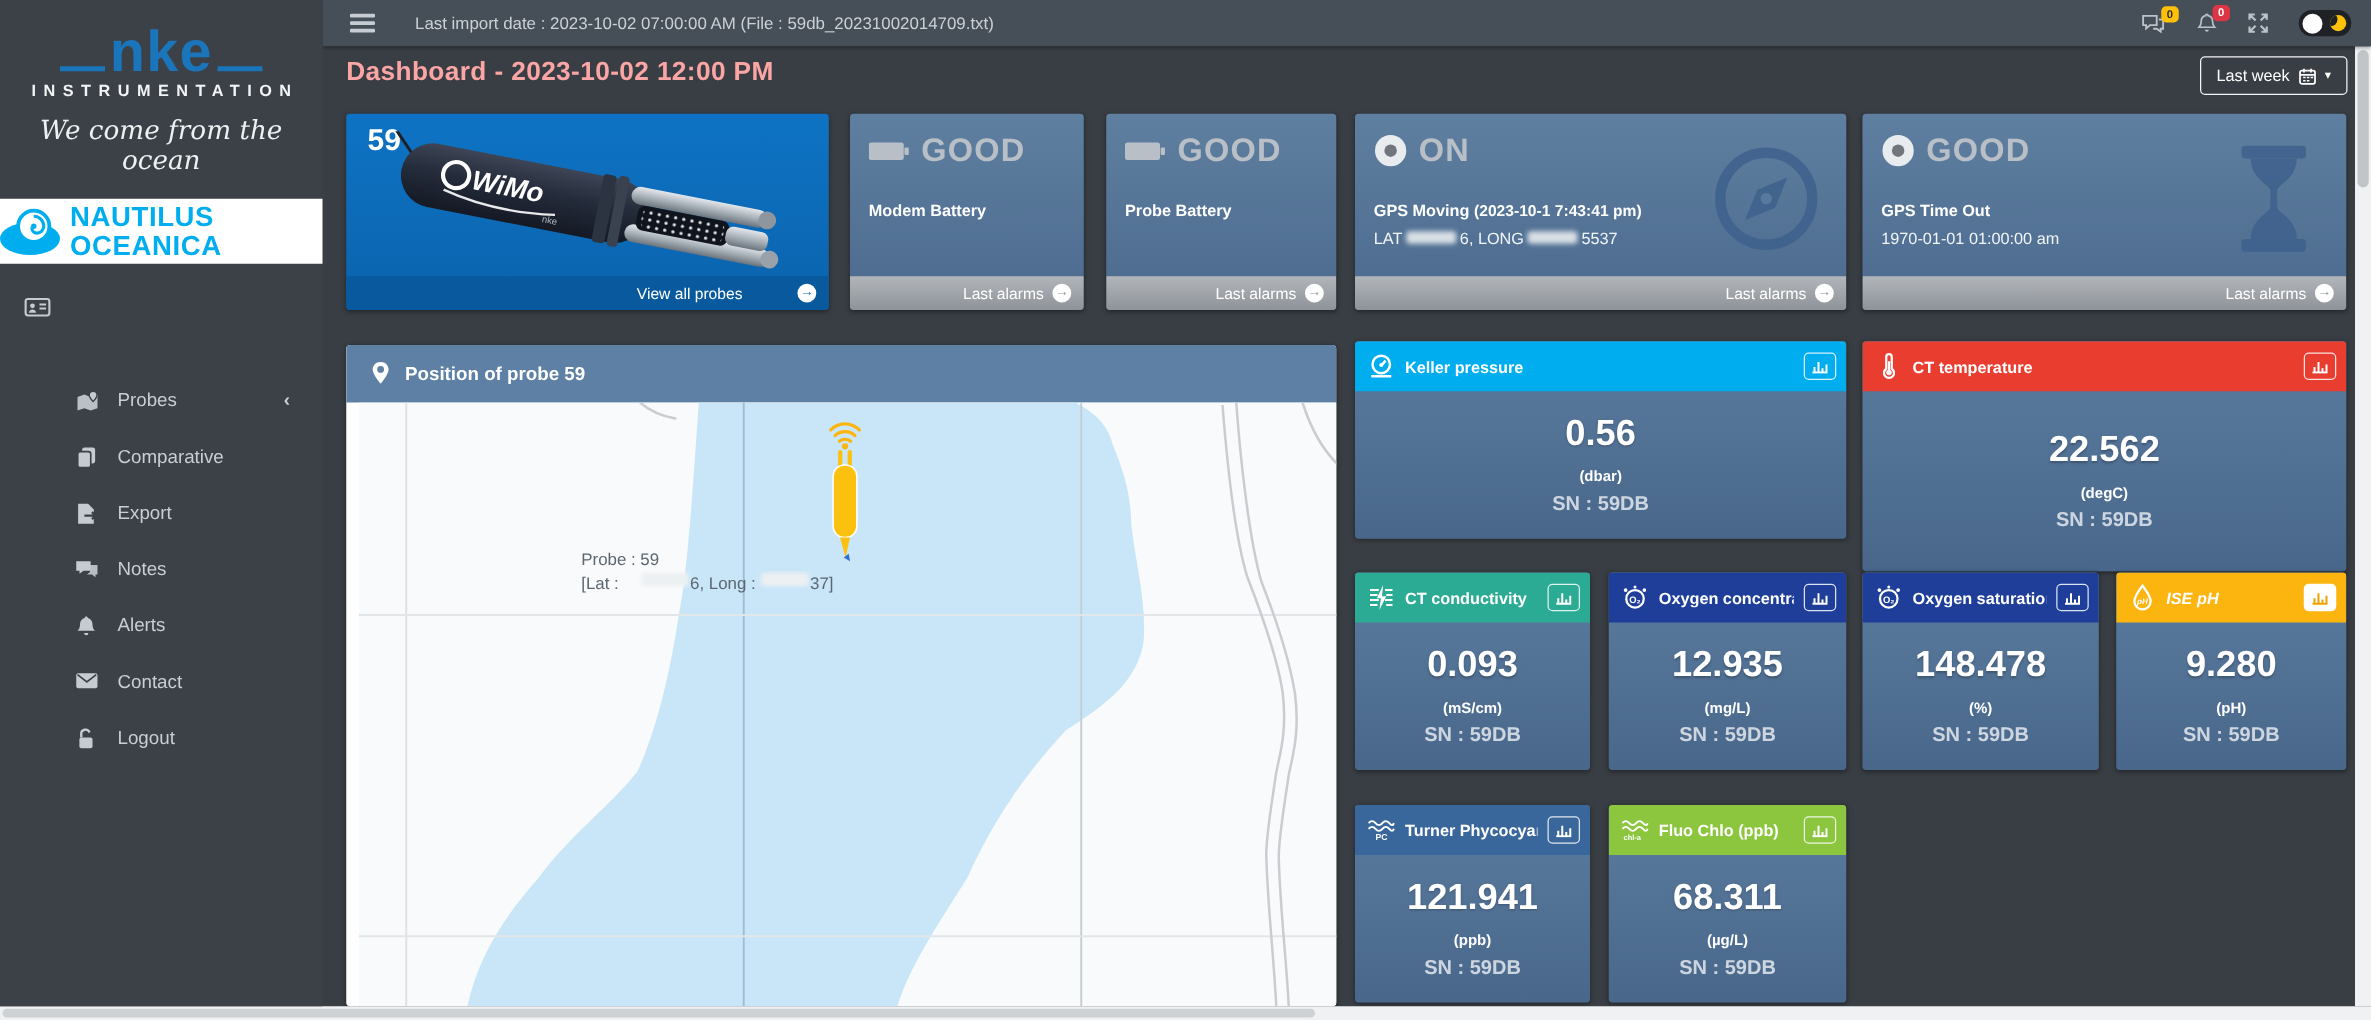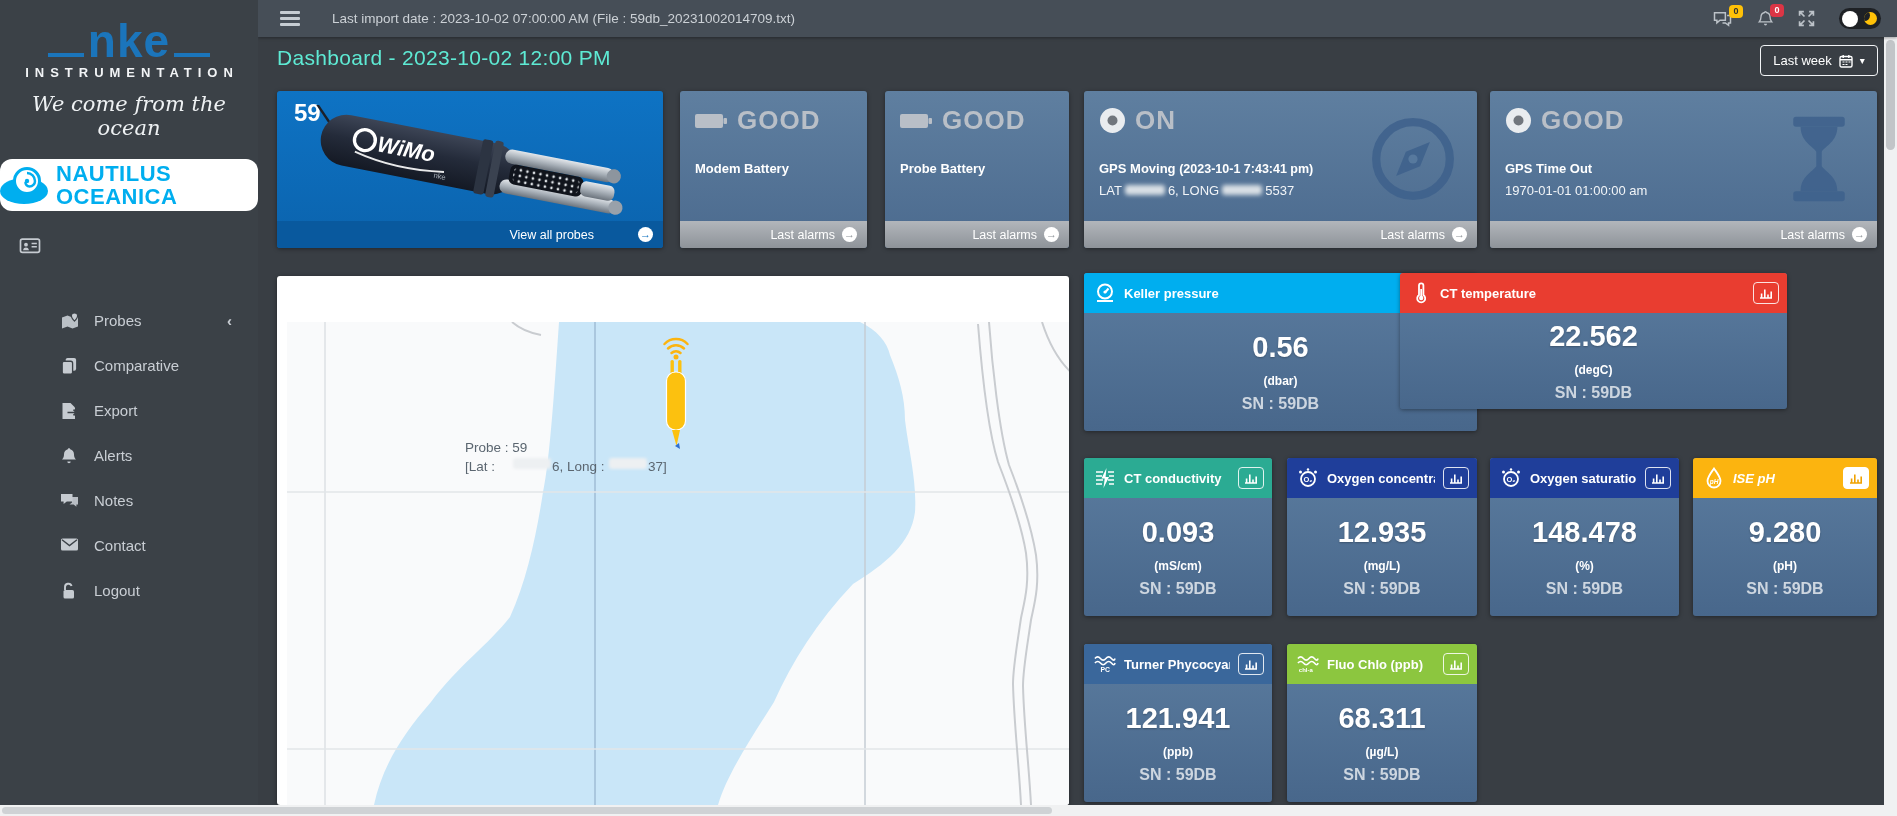--- a/index.html
+++ b/index.html
@@ -13,21 +13,21 @@
   .hscroll .thumb { position:absolute; top:2px; left:2px; width:1050px; height:7px; border-radius:4px; background:#cfd2d5; }
 
   
   .sidebar { position:absolute; left:0; top:0; width:258px; height:805px; background:#3b4147; z-index:5; }
   .brand { text-align:center; padding-top:22px; }
   .brand-line { display:flex; align-items:flex-end; justify-content:center; gap:4px; }
   .brand-bar { display:inline-block; width:36px; height:4px; background:#1b75bb; margin-bottom:4px; }
   .brand-name { color:#1b75bb; font-size:46px; font-weight:bold; line-height:.85; letter-spacing:1px; }
   .brand-sub { color:#f2f4f6; font-size:13px; font-weight:bold; letter-spacing:6px; margin-top:4px; margin-left:6px; }
   .tagline { color:#eef1f3; font-family:"DejaVu Serif",serif; font-style:italic; font-size:21px; margin-top:12px; }
-  .orgbox { position:absolute; left:0; top:159px; width:258px; height:52px; background:#ffffff; display:flex; align-items:center;border-radius:12px; }
+  .orgbox { position:absolute; left:0; top:159px; width:258px; height:52px; background:#ffffff; display:flex; align-items:center; }
   .orgtxt { margin-left:4px; color:#00aeef; font-weight:bold; font-size:22px; line-height:23px; letter-spacing:.5px; }
   .idcard { position:absolute; left:19px; top:236px; color:#c6cbd1; }
   .menu { position:absolute; left:0; top:298px; width:258px; list-style:none;padding-left:36px; }
   .menu-item { height:45px; display:flex; align-items:center; padding-left:24px; color:#c9ced4; cursor:pointer; position:relative; }
   .menu-item .mi-icon { width:20px; height:18px; margin-right:14px; color:#c6cbd1; flex:none; }
   .menu-item .mi-label { font-size:15px; }
   .menu-chevron { position:absolute; right:26px; font-weight:bold; font-size:15px; color:#c9ced4; }
 
   
   .topbar { position:absolute; left:258px; top:0; width:1639px; height:37px; background:#464e57; box-shadow:0 1px 3px rgba(0,0,0,.35); display:flex; align-items:center; z-index:4; }
@@ -38,21 +38,21 @@
   .tb-icon { position:relative; color:#bcc2c8; cursor:pointer; }
   .badge { position:absolute; top:-6px; right:-10px; font-size:9px; font-weight:bold; padding:1.5px 4.5px; border-radius:4px; }
   .badge.yellow { background:#ffc107; color:#2b2f33; }
   .badge.red { background:#dc3545; color:#fff; }
   .toggle-pill { width:42px; height:21px; border-radius:11px; background:#1e2125; display:flex; align-items:center; justify-content:space-between; padding:0 2.5px; cursor:pointer; }
   .knob { width:16px; height:16px; border-radius:50%; background:#ffffff; }
   .moon { width:13px; height:13px; border-radius:50%; background:#ffc107; position:relative; overflow:hidden; margin-right:2px; }
   .moon::after { content:''; position:absolute; left:-5px; top:-2px; width:11px; height:11px; border-radius:50%; background:#1e2125; }
 
   
-  .page-title { position:absolute; left:277px; top:46px; color:#5eead4; font-size:21px; font-weight:normal; letter-spacing:.3px; }
+  .page-title { position:absolute; left:277px; top:46px; color:#fca5a5; font-size:21px; font-weight:bold; letter-spacing:.3px; }
   .range-btn { position:absolute; left:1760px; top:45px; width:118px; height:31px; background:transparent; border:1px solid #f2f4f6; border-radius:4px; color:#fff; font-size:13px; display:flex; align-items:center; justify-content:center; gap:7px; cursor:pointer; font-family:inherit; }
   .range-btn .caret { font-size:10px; }
 
   
   .card { position:absolute; border-radius:3px; box-shadow:0 1px 4px rgba(0,0,0,.4); overflow:hidden; }
   .card-footer { position:absolute; left:0; right:0; bottom:0; height:27px; display:flex; align-items:center; justify-content:flex-end; gap:7px; padding-right:10px; font-size:12.5px; color:#fff; cursor:pointer; }
   .card-footer.gray { background:linear-gradient(180deg,#b2b6bb,#8e9399); }
   .card-footer.blue { background:#09599e;gap:44px; }
   .arrow-circle { width:15px; height:15px; border-radius:50%; background:#fff; display:flex; align-items:center; justify-content:center; font-size:11px; font-weight:bold; line-height:1; }
   .arrow-circle.gray-a { color:#8e9399; }
@@ -154,35 +154,35 @@
         <span class="mi-icon">
           <svg width="18" height="18" viewBox="0 0 18 18">
             <path d="M2.5 1h8l4.5 4.5V17h-12.5z" fill="currentColor"></path>
             <path d="M7.5 10.5h9M13.5 7.7 16.5 10.5 13.5 13.3" stroke="#3b4147" stroke-width="1.7" fill="none"></path>
           </svg>
         </span>
         <span class="mi-label">Export</span>
       </li>
       <li class="menu-item">
         <span class="mi-icon">
+          <svg width="19" height="17" viewBox="0 0 19 17">
+            <path d="M1 2h11.5v7.5H6.8L3.6 12V9.5H1z" fill="currentColor"></path>
+            <path d="M14 5h4v7.5h-1.6v2.3l-2.8-2.3H9.5l2.5-2V5z" fill="currentColor" opacity=".9"></path>
+          </svg>
+        </span>
+        <span class="mi-label">Notes</span>
+      </li>
+      <li class="menu-item">
+        <span class="mi-icon">
           <svg width="18" height="19" viewBox="0 0 18 19">
             <path d="M9 1.2c.7 0 1.2.5 1.2 1.1 2.3.5 3.8 2.4 3.8 5 0 3.6 1.5 4.6 2 5.2H2c.5-.6 2-1.6 2-5.2 0-2.6 1.5-4.5 3.8-5 0-.6.5-1.1 1.2-1.1z" fill="currentColor"></path>
             <path d="M7.3 14.4h3.4A1.7 1.7 0 019 16.2a1.7 1.7 0 01-1.7-1.8z" fill="currentColor"></path>
           </svg>
         </span>
         <span class="mi-label">Alerts</span>
-      </li>
-      <li class="menu-item">
-        <span class="mi-icon">
-          <svg width="19" height="17" viewBox="0 0 19 17">
-            <path d="M1 2h11.5v7.5H6.8L3.6 12V9.5H1z" fill="currentColor"></path>
-            <path d="M14 5h4v7.5h-1.6v2.3l-2.8-2.3H9.5l2.5-2V5z" fill="currentColor" opacity=".9"></path>
-          </svg>
-        </span>
-        <span class="mi-label">Notes</span>
       </li>
       <li class="menu-item">
         <span class="mi-icon">
           <svg width="19" height="15" viewBox="0 0 19 15">
             <rect x="1" y="1.5" width="17" height="12" rx="1.6" fill="currentColor"></rect>
             <path d="M2 2.7l7.5 5.8L17 2.7" stroke="#3b4147" stroke-width="1.4" fill="none"></path>
           </svg>
         </span>
         <span class="mi-label">Contact</span>
       </li>
@@ -363,20 +363,26 @@
     </div>
     <div class="st-title">GPS Time Out</div>
     <div class="st-line2">1970-01-01 01:00:00 am</div>
     <div class="card-footer gray">
       <span>Last alarms</span>
       <span class="arrow-circle gray-a">→</span>
     </div>
   </div>
 
   <div class="card map-card">
+    <div class="map-head">
+      <svg width="15" height="20" viewBox="0 0 16 20">
+        <path d="M8 0C3.9 0 1.2 3 1.2 6.4 1.2 10.6 8 18.5 8 18.5s6.8-7.9 6.8-12.1C14.8 3 12.1 0 8 0zm0 9.2a2.9 2.9 0 110-5.8 2.9 2.9 0 010 5.8z" fill="#fff"></path>
+      </svg>
+      <span>Position of probe 59</span>
+    </div>
     <div class="map-body">
       <svg viewBox="0 0 792 483" width="792" height="483">
         <defs>
             <filter id="blurf">
               <feGaussianBlur stdDeviation="1.6"></feGaussianBlur>
             </filter>
           </defs>
         <rect x="0" y="0" width="792" height="483" fill="#f9fafb"></rect>
         <path fill="#c9e6f8" d="M272,0 L573,0 C590,8 600,20 603,33 C612,55 618,75 618,98 C622,130 630,160 628,190
              C624,222 598,242 566,262 C530,300 505,340 487,380 C465,415 440,452 431,483
@@ -437,21 +443,21 @@
           </svg>
       </button>
     </div>
     <div class="sensor-body">
       <div class="s-value">0.56</div>
       <div class="s-unit">(dbar)</div>
       <div class="s-sn">SN : 59DB</div>
     </div>
   </div>
 
-  <div class="card sensor-card" style="left:1400px;top:273px;width:387px;height:136px;">
+  <div class="card sensor-card" style="left:1490px;top:273px;width:387px;height:184px;">
     <div class="sensor-head" style="background: rgb(233, 61, 48);">
       <span class="s-icon">
         <svg width="22" height="22" viewBox="0 0 22 22">
           <path d="M9 3.5a2.2 2.2 0 014.4 0V13a4 4 0 11-4.4 0z" fill="none" stroke="currentColor" stroke-width="1.8"></path>
           <circle cx="11.2" cy="16" r="2.2" fill="currentColor"></circle>
           <path d="M11.2 15V7" stroke="currentColor" stroke-width="1.8"></path>
         </svg>
       </span>
       <span class="s-name">CT temperature</span>
       <button class="chart-btn">

